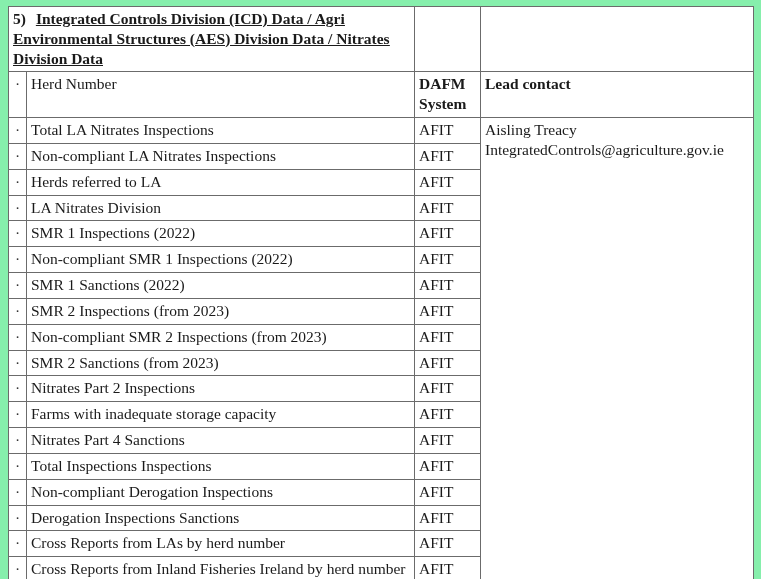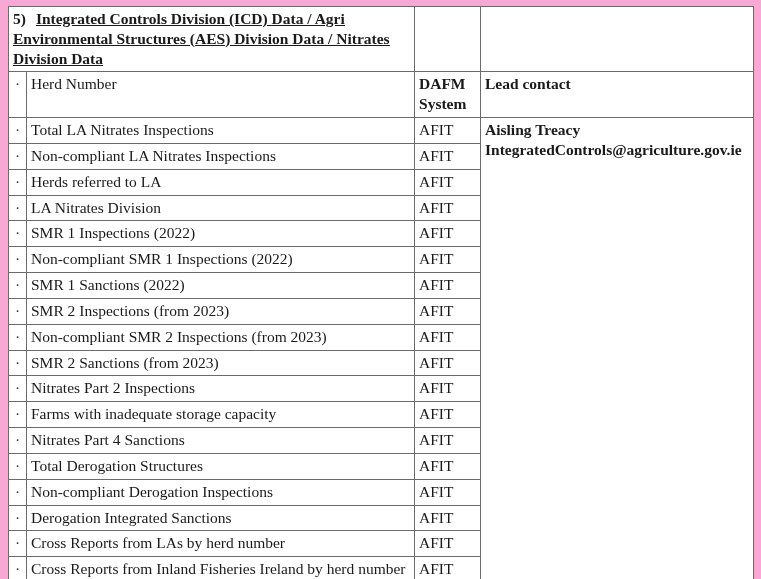--- a/index.html
+++ b/index.html
@@ -11,21 +11,21 @@
     width: 761px;
     height: 579px;
     font-family: "Liberation Serif", serif;
     color: #1a1a1a;
     overflow: hidden;
   }
   .page {
     position: relative;
     width: 761px;
     height: 579px;
-    background: #f9a8d4;
+    background: #86efac;
   }
   table.doc-table {
     position: absolute;
     left: 8px;
     top: 6px;
     width: 745px;
     border-collapse: collapse;
     table-layout: fixed;
     background: #ffffff;
   }
@@ -78,21 +78,20 @@
   .lead-cell {
     padding-left: 7px;
   }
   .lead-head {
     font-weight: bold;
     margin-top: 8px;
   }
   .lead-line {
     display: block;
     white-space: nowrap;
-    font-weight: bold;
   }
 </style>
 </head>
 <body>
 
 <div class="page">
   <table class="doc-table">
     <colgroup>
       <col class="c-bullet">
       <col class="c-item">
@@ -191,33 +190,33 @@
       </tr>
 
       <tr>
         <td class="bullet-cell">·</td>
         <td class="item-cell">Nitrates Part 4 Sanctions</td>
         <td class="sys-cell">AFIT</td>
       </tr>
 
       <tr>
         <td class="bullet-cell">·</td>
-        <td class="item-cell">Total Derogation Structures</td>
+        <td class="item-cell">Total Inspections Inspections</td>
         <td class="sys-cell">AFIT</td>
       </tr>
 
       <tr>
         <td class="bullet-cell">·</td>
         <td class="item-cell">Non-compliant Derogation Inspections</td>
         <td class="sys-cell">AFIT</td>
       </tr>
 
       <tr>
         <td class="bullet-cell">·</td>
-        <td class="item-cell">Derogation Integrated Sanctions</td>
+        <td class="item-cell">Derogation Inspections Sanctions</td>
         <td class="sys-cell">AFIT</td>
       </tr>
 
       <tr>
         <td class="bullet-cell">·</td>
         <td class="item-cell">Cross Reports from LAs by herd number</td>
         <td class="sys-cell">AFIT</td>
       </tr>
 
       <tr>

